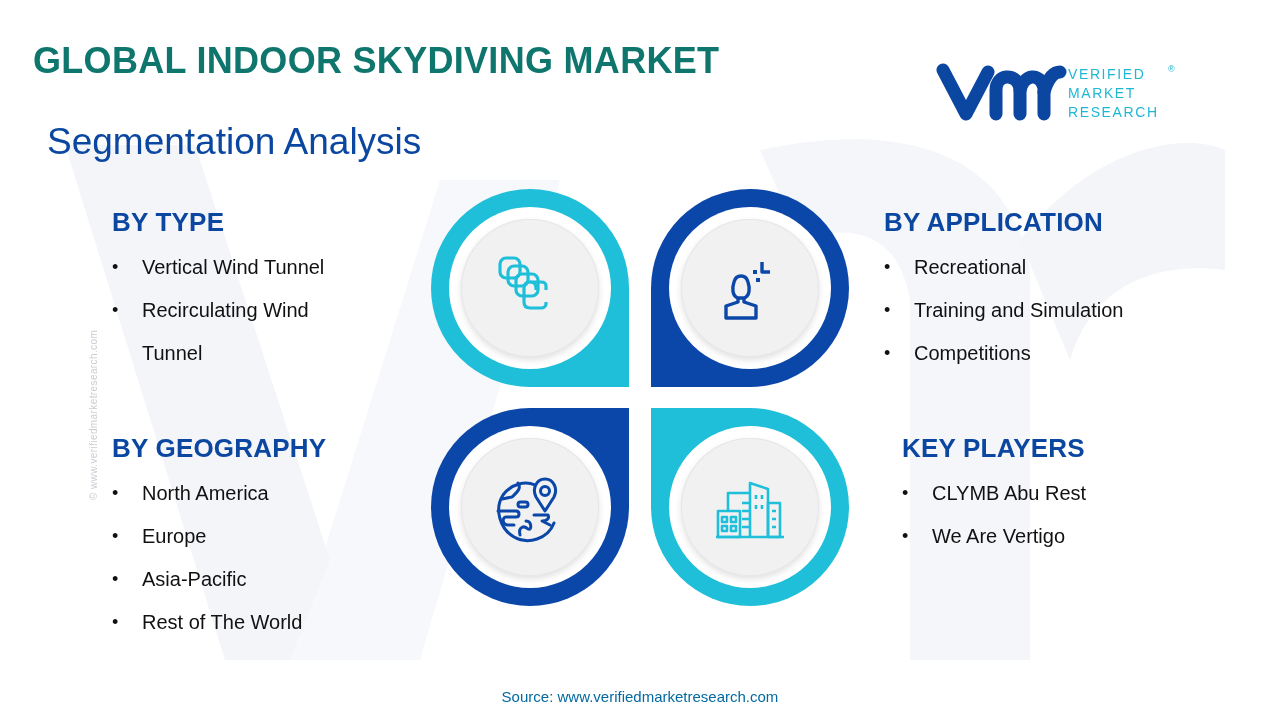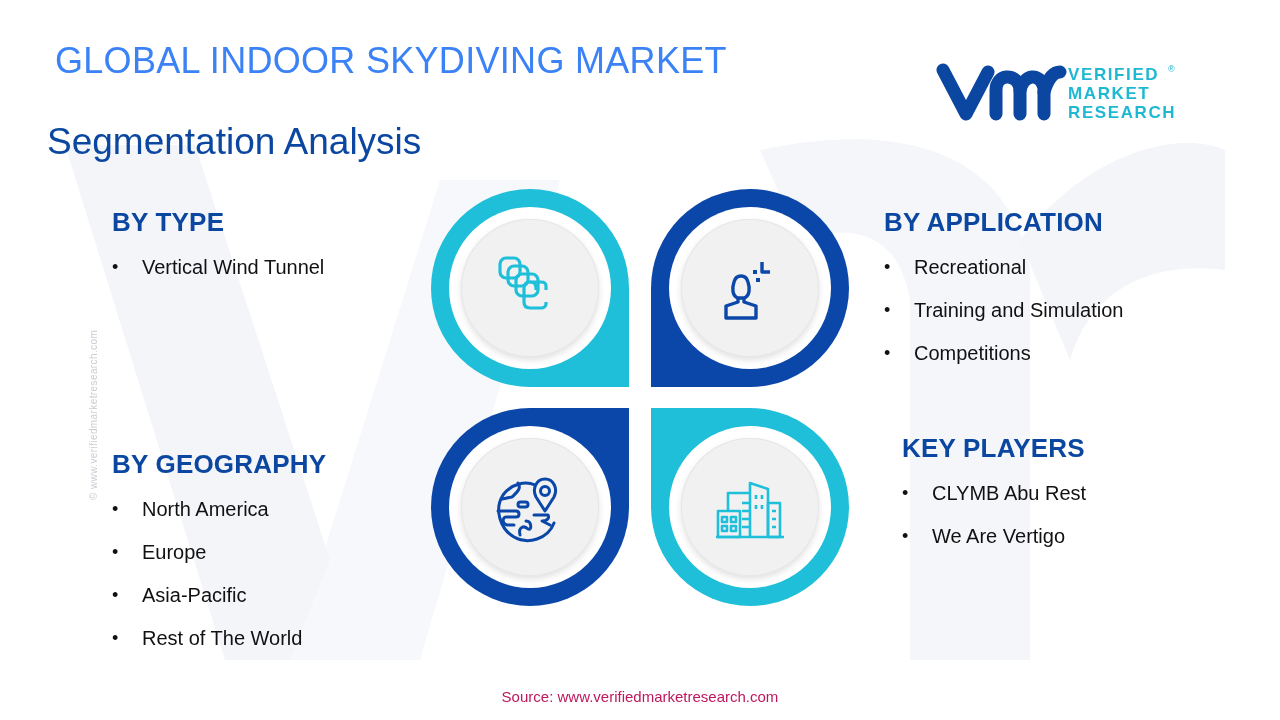--- a/index.html
+++ b/index.html
@@ -1,59 +1,59 @@
 <!DOCTYPE html>
 <html><head>
 <meta charset="utf-8">
 <style>
   * { margin: 0; padding: 0; box-sizing: border-box; }
   html, body { width: 1280px; height: 720px; overflow: hidden; background: #ffffff; }
   body { position: relative; font-family: "Liberation Sans", "DejaVu Sans", sans-serif; }
 
   .bg-watermark { position: absolute; left: 0; top: 0; width: 1280px; height: 720px; z-index: 0; }
 
-  .title { position: absolute; left: 55px; top: 40px; font-size: 36px; font-weight: 400; color: #3b82f6; letter-spacing: 0.3px; z-index: 2; }
+  .title { position: absolute; left: 33px; top: 40px; font-size: 36px; font-weight: 700; color: #0f766e; letter-spacing: 0.3px; z-index: 2; }
   .subtitle { position: absolute; left: 47px; top: 121px; font-size: 37px; font-weight: 400; color: #0b47a1; z-index: 2; }
 
   .logo { position: absolute; left: 936px; top: 62px; width: 250px; height: 62px; z-index: 2; }
-  .logo-text { position: absolute; left: 1068px; top: 65px; font-size: 17px; line-height: 19px; letter-spacing: 1.6px; color: #1fb8d3; font-weight: 700; z-index: 2; }
+  .logo-text { position: absolute; left: 1068px; top: 65px; font-size: 14px; line-height: 19px; letter-spacing: 1.6px; color: #1fb8d3; font-weight: 400; z-index: 2; }
   .logo-text div { white-space: nowrap; }
   .logo-reg { position: absolute; left: 1168px; top: 64px; font-size: 9px; color: #1fb8d3; z-index: 2; }
 
   .side-mark { position: absolute; left: 88px; top: 500px; transform: rotate(-90deg); transform-origin: left top; font-size: 10px; color: #c9ccd3; letter-spacing: 0.4px; white-space: nowrap; z-index: 1; }
 
   .segment { position: absolute; z-index: 2; }
   .segment h2 { font-size: 26px; font-weight: 700; color: #0b47a1; margin-bottom: 8px; letter-spacing: 0.2px; }
   .segment ul { list-style: none; }
   .segment li { position: relative; font-size: 20px; color: #111; line-height: 43px; padding-left: 30px; }
   .segment li::before { content: "\2022"; position: absolute; left: 0; top: 0; font-size: 18px; color: #111; }
   .segment li .cont { display: block; }
 
   .seg-type { left: 112px; top: 207px; width: 310px; }
   .seg-app { left: 884px; top: 207px; width: 360px; }
-  .seg-geo { left: 112px; top: 433px; width: 310px; margin-top: 16px; }
+  .seg-geo { left: 112px; top: 433px; width: 310px; }
   .seg-key { left: 902px; top: 433px; width: 320px; }
 
   .petal { position: absolute; width: 198px; height: 198px; z-index: 2; }
   .petal .outer { position: absolute; inset: 0; }
   .petal .ring { position: absolute; left: 18px; top: 18px; width: 162px; height: 162px; border-radius: 50%; background: #ffffff; }
   .petal .inner { position: absolute; left: 30px; top: 30px; width: 138px; height: 138px; border-radius: 50%; background: #f1f1f2; box-shadow: 0 3px 6px rgba(0,0,0,0.12), inset 0 0 0 1px #e6e6e8; }
   .petal .icon { position: absolute; left: 59px; top: 59px; width: 80px; height: 80px; }
 
   .p-tl { left: 431px; top: 189px; }
   .p-tr { left: 651px; top: 189px; }
   .p-bl { left: 431px; top: 408px; }
   .p-br { left: 651px; top: 408px; }
 
   .p-tl .outer { background: #1fbfd9; border-radius: 50% 50% 0 50%; }
   .p-tr .outer { background: #0b47a8; border-radius: 50% 50% 50% 0; }
   .p-bl .outer { background: #0b47a8; border-radius: 50% 0 50% 50%; }
   .p-br .outer { background: #1fbfd9; border-radius: 0 50% 50% 50%; }
 
-  .source { position: absolute; left: 0; width: 1280px; top: 688px; text-align: center; font-size: 15px; color: #be185d; z-index: 2; }
+  .source { position: absolute; left: 0; width: 1280px; top: 688px; text-align: center; font-size: 15px; color: #0369a1; z-index: 2; }
 </style>
 </head>
 <body>
 
 <svg class="bg-watermark" viewBox="0 0 1280 720">
   <g fill="#f3f5f9">
     <path d="M65 145 L195 145 L330 560 L290 660 L225 660 Z"></path>
     <path d="M290 660 L440 180 L560 180 L420 660 Z" opacity="0.7"></path>
     <path d="M760 150 C900 120 1010 150 1030 270 L1030 660 L910 660 L910 300 C900 240 860 220 800 240 Z" opacity="0.9"></path>
     <path d="M1020 240 C1090 150 1180 130 1225 150 L1225 270 C1150 260 1090 290 1070 360 Z"></path>
@@ -77,20 +77,21 @@
   <div>RESEARCH</div>
 </div>
 <div class="logo-reg">®</div>
 
 <div class="side-mark">© www.verifiedmarketresearch.com</div>
 
 <div class="segment seg-type">
   <h2>BY TYPE</h2>
   <ul>
     <li><span>Vertical Wind Tunnel</span></li>
+    <li><span>Recirculating Wind</span><span class="cont">Tunnel</span></li>
   </ul>
 </div>
 
 <div class="segment seg-app">
   <h2>BY APPLICATION</h2>
   <ul>
     <li><span>Recreational</span></li>
     <li><span>Training and Simulation</span></li>
     <li><span>Competitions</span></li>
   </ul>

